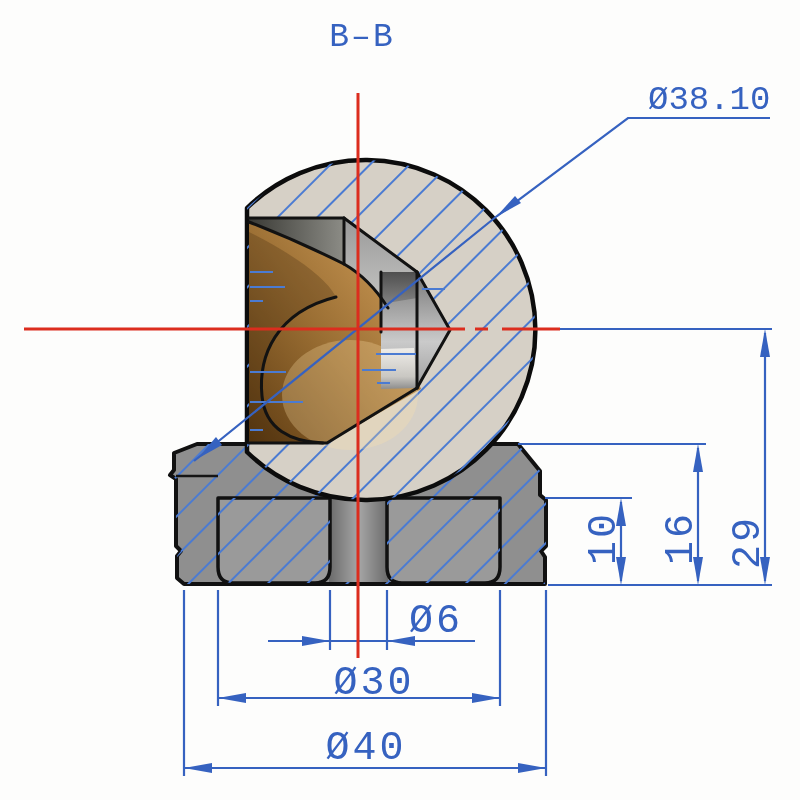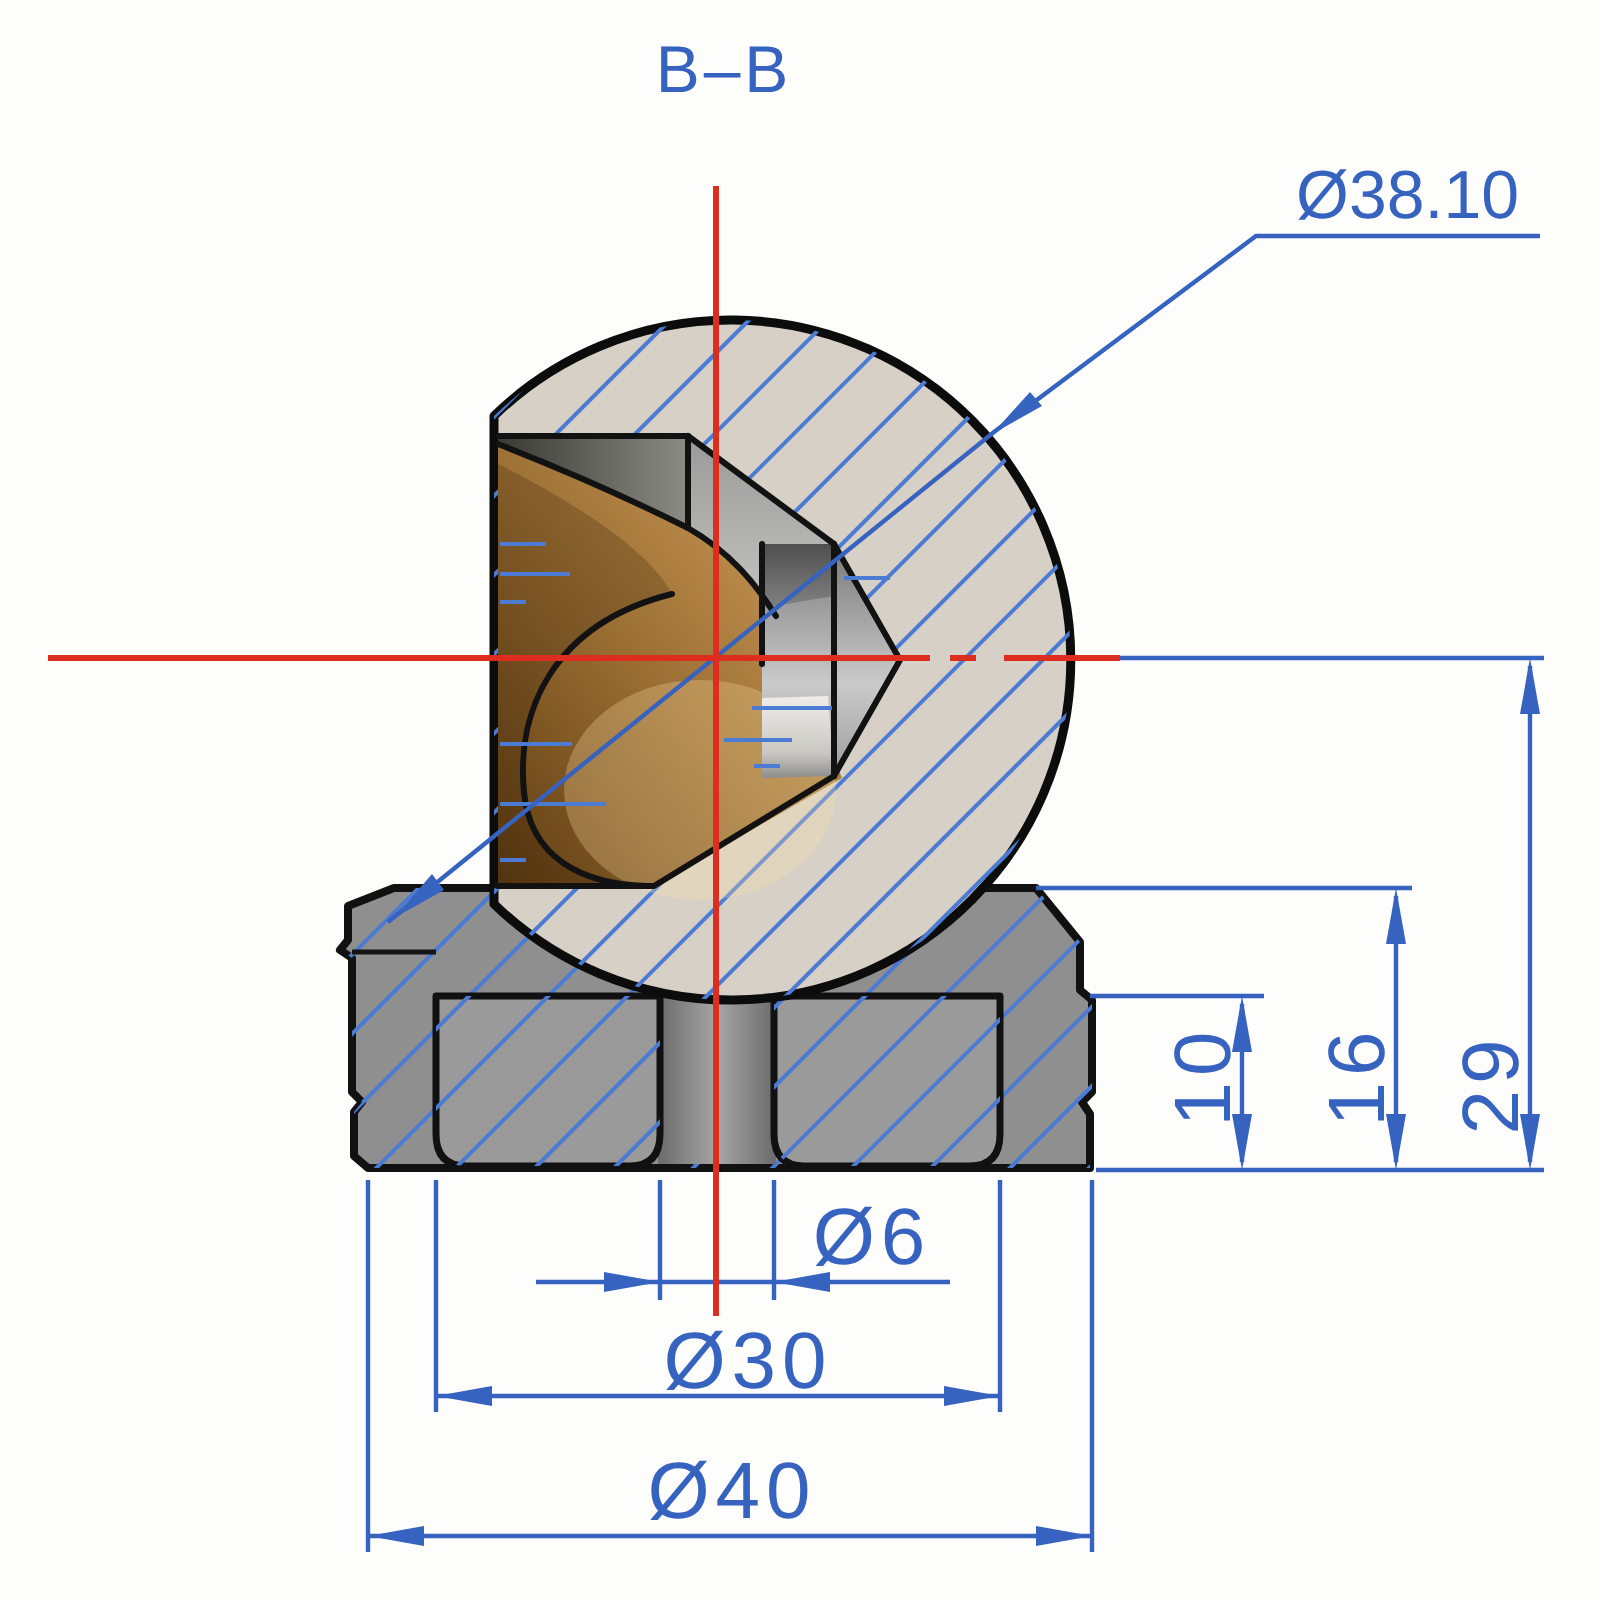--- a/index.html
+++ b/index.html
@@ -1,17 +1,17 @@
 <!DOCTYPE html>
 <html><head>
 <meta charset="utf-8">
 <style>
   html,body{margin:0;padding:0;background:#ffffff;}
   #stage{position:relative;width:800px;height:800px;background:#fdfdfc;overflow:hidden;
-         font-family:Liberation Sans, sans-serif;}
+         font-family:Liberation Mono, monospace;}
   svg{position:absolute;left:0;top:0;}
   text{fill:#3662c0;}
   .dimtext{font-size:40px;letter-spacing:3px;}
   .blk{stroke:#121212;fill:none;stroke-linecap:round;stroke-linejoin:round;}
   .dim{stroke:#3662c0;stroke-width:2.2;fill:none;stroke-linecap:butt;}
   .dimfill{fill:#3662c0;stroke:none;}
   .dash{stroke:#4b7bd2;stroke-width:2;}
   .red{stroke:#dc2d1e;stroke-width:3;fill:none;}
 </style>
 </head>

